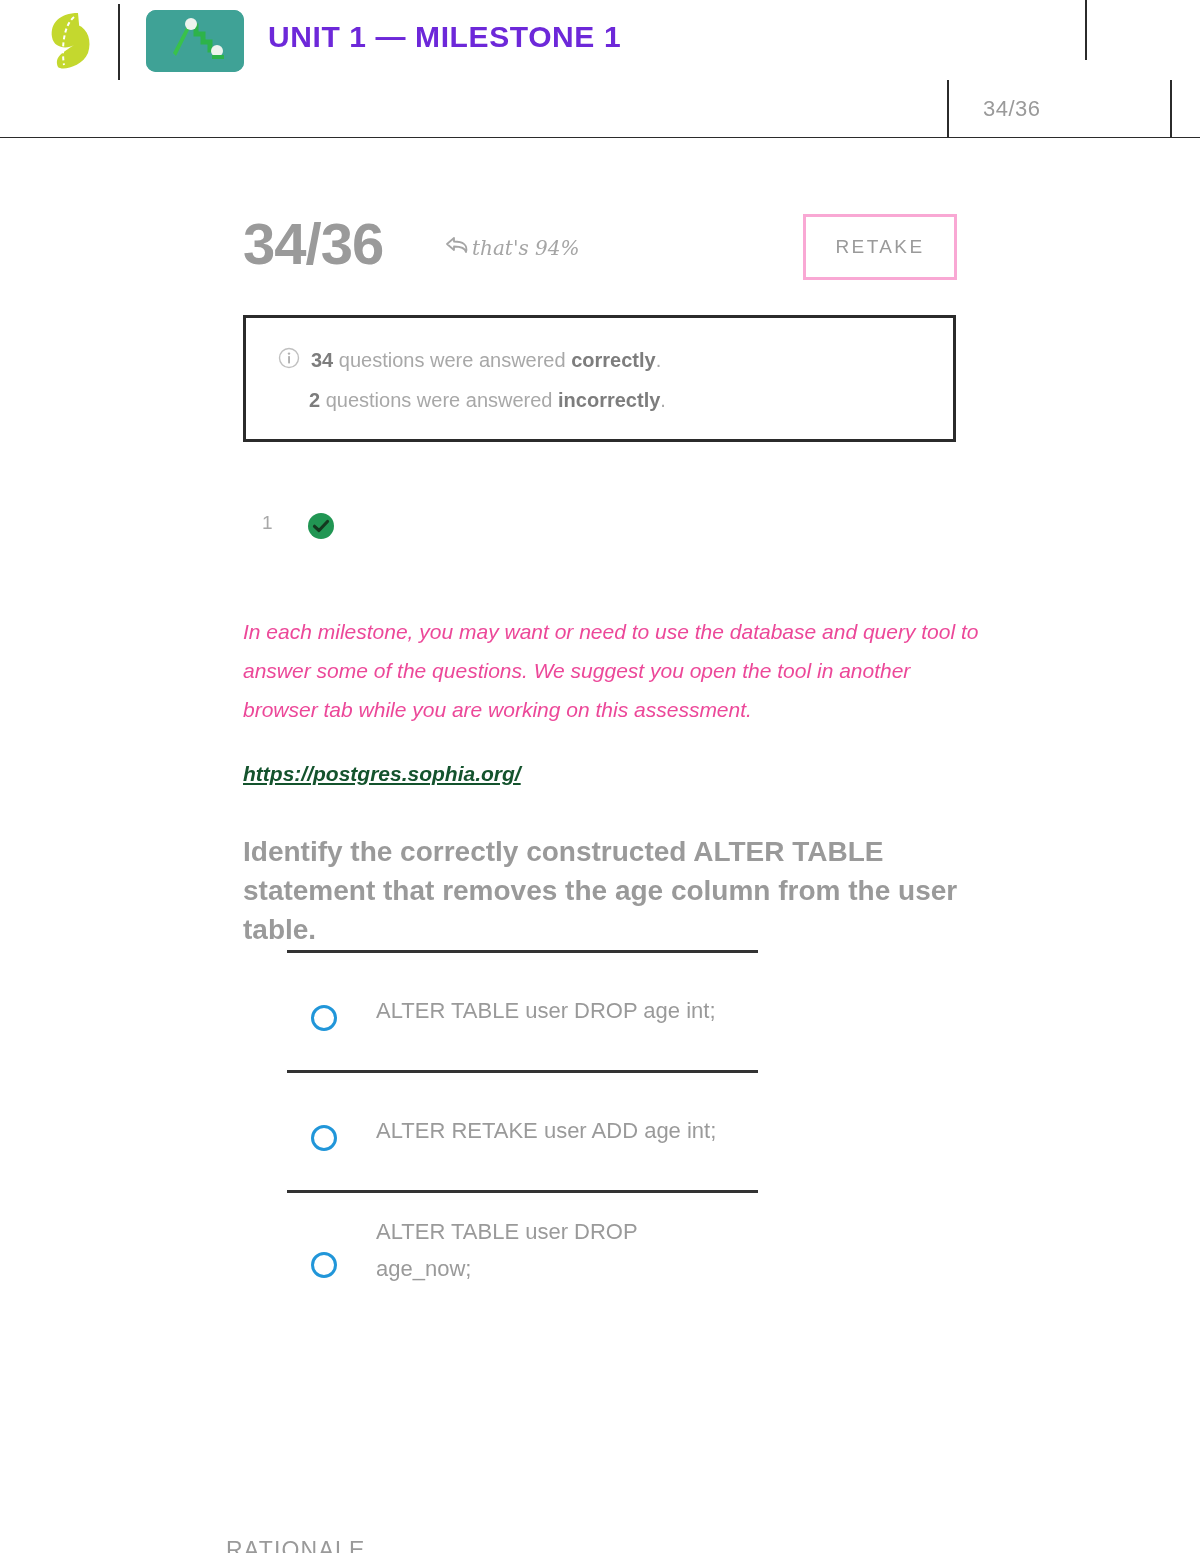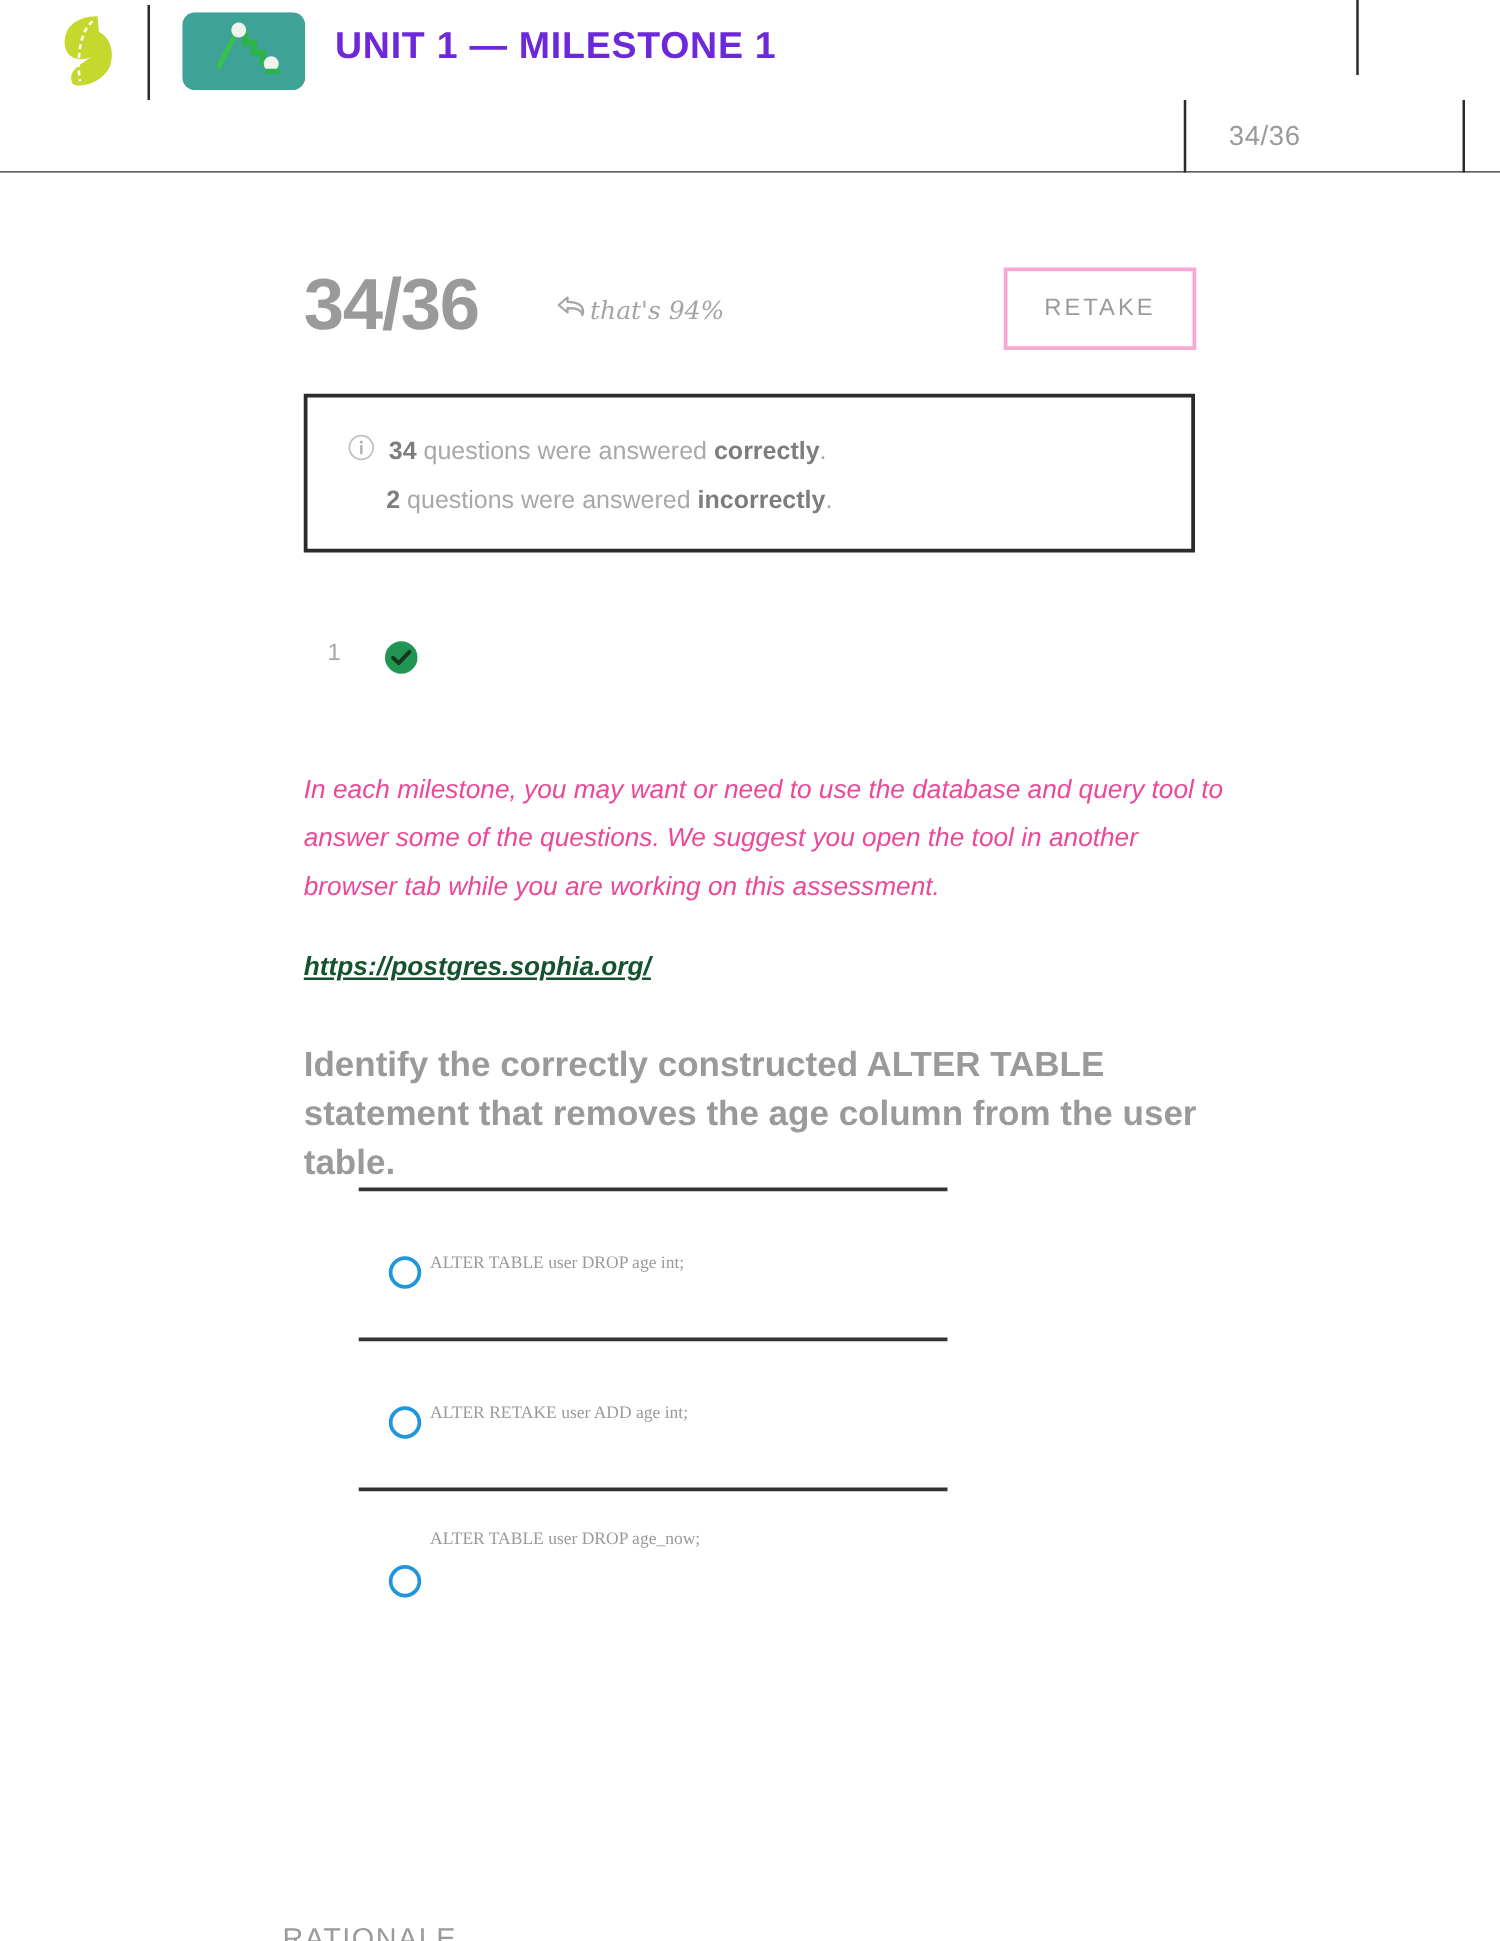--- a/index.html
+++ b/index.html
@@ -246,28 +246,27 @@
     content: "";
     position: absolute;
     left: 50%; top: 50%;
     transform: translate(-50%, -50%);
     width: 9px; height: 9px;
     border-radius: 50%;
     background: #ffffff;
   }
   .option-label {
     position: absolute;
-    left: 344px;
+    left: 376px;
     top: 42px;
     width: 420px;
-    font-size: 14px;
+    font-size: 22px;
     color: #9a9a9a;
     line-height: 37px;
     cursor: pointer;
-    font-family: Liberation Serif, serif;
   }
   .option.two-line .option-label { top: 23px; }
   .option.two-line .radio { top: 62px; }
 
   
   .rationale-heading {
     position: absolute;
     left: 226px; top: 1513px;
     font-size: 23px;
     color: #9a9a9a;

